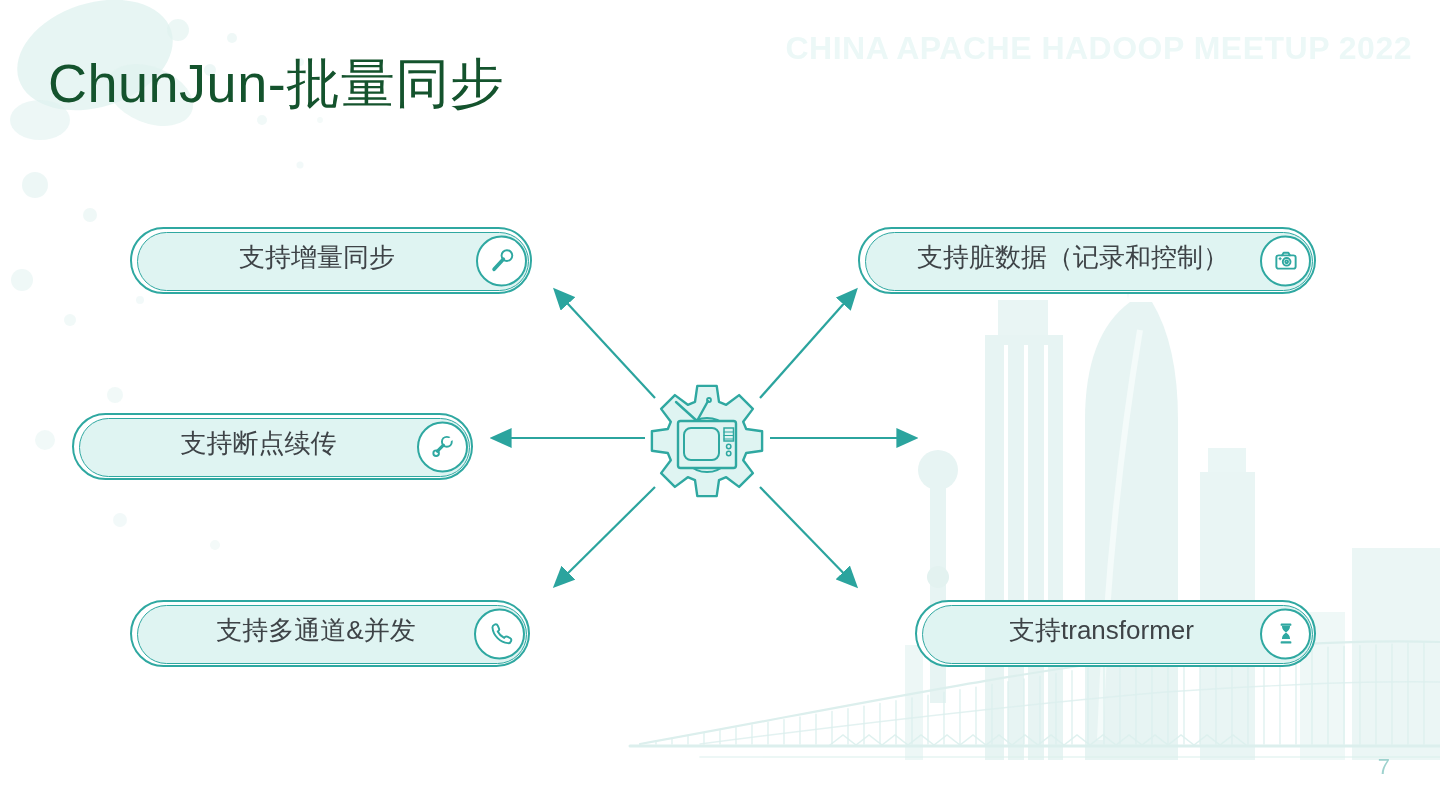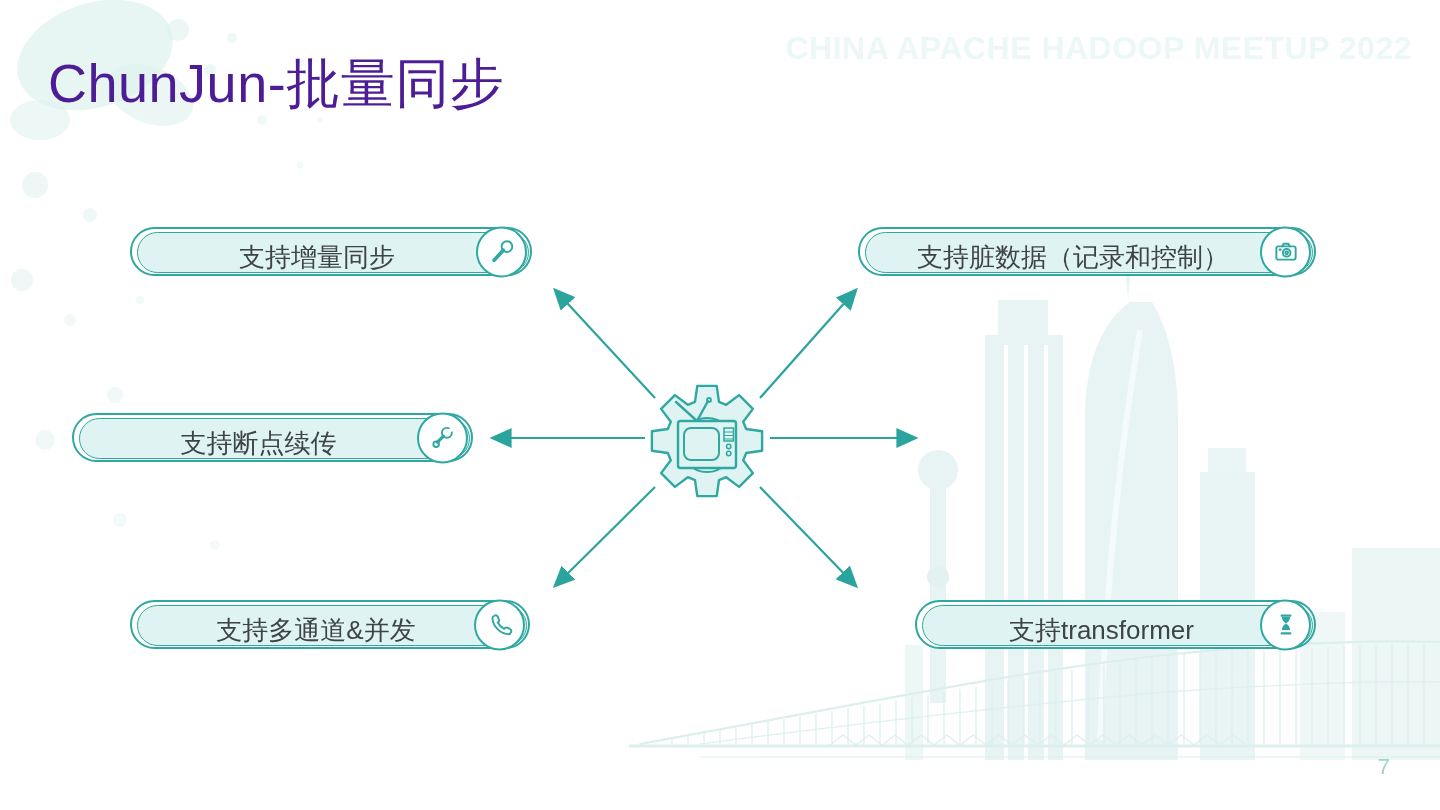--- a/index.html
+++ b/index.html
@@ -5,31 +5,31 @@
   html,body{margin:0;padding:0;background:#ffffff;}
   .slide{
     position:relative;width:1440px;height:810px;overflow:hidden;
     background:#ffffff;font-family:"Liberation Sans","DejaVu Sans",sans-serif;
   }
   .layer{position:absolute;inset:0;}
   svg{display:block;}
   
   .page-title{
     position:absolute;left:48px;top:48px;font-size:54px;font-weight:500;
-    color:#4c1d95;letter-spacing:0.5px;white-space:nowrap;
+    color:#14532d;letter-spacing:0.5px;white-space:nowrap;
   }
   .header-watermark{
     position:absolute;top:30px;right:28px;font-size:32px;font-weight:700;
     color:#ECF8F7;letter-spacing:0.5px;white-space:nowrap;
   }
   .page-number{
     position:absolute;right:50px;bottom:30px;font-size:22px;color:#9ED2CE;
   }
   
-  .pill{position:absolute;height:49px;}
+  .pill{position:absolute;height:67px;}
   .pill .outer{
     position:absolute;inset:0;border:2px solid #2FA8A1;border-radius:999px;
     background:#ffffff;box-sizing:border-box;
   }
   .pill .inner{
     position:absolute;left:7px;top:5px;right:3px;bottom:3px;
     border:1.5px solid #2FA8A1;border-radius:999px;background:#DFF4F2;
     box-sizing:border-box;
   }
   .pill .label{

